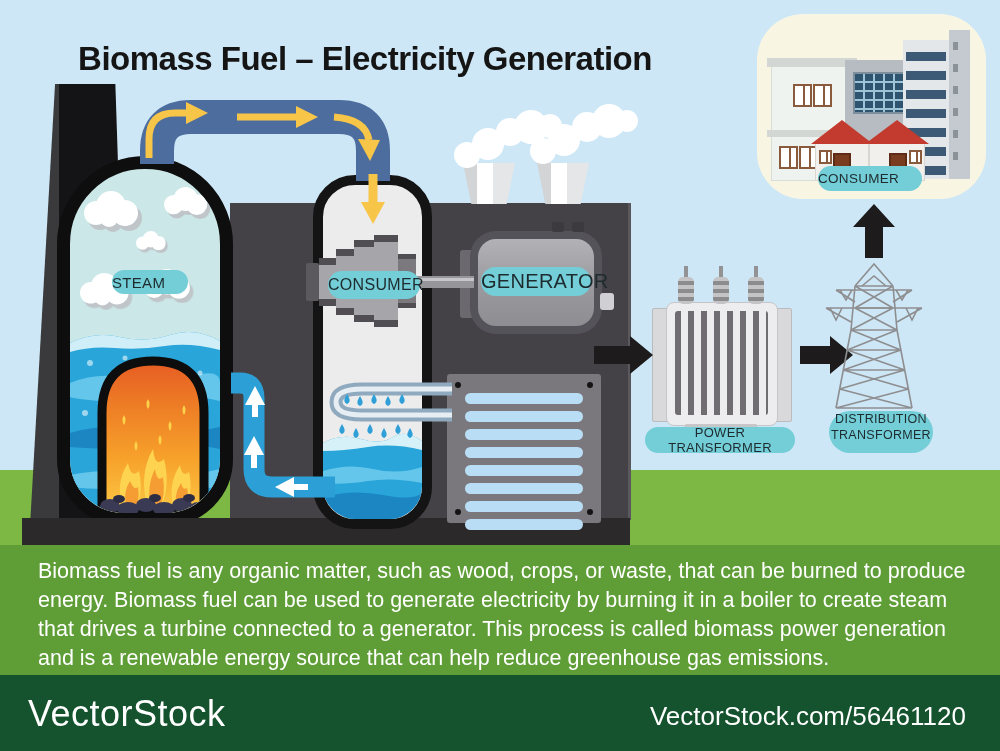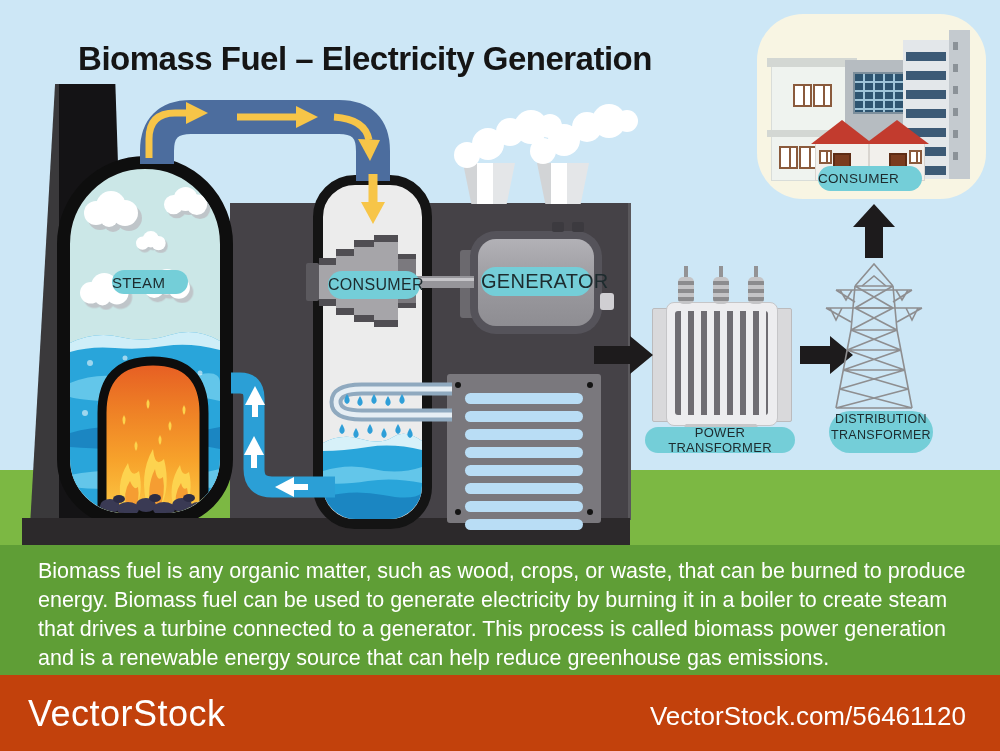--- a/index.html
+++ b/index.html
@@ -4,21 +4,21 @@
 <style>
   html,body{margin:0;padding:0;background:#888;}
   .canvas{position:relative;width:1000px;height:751px;overflow:hidden;
     font-family:Liberation Sans, sans-serif;background:#cde7f6;}
   .abs{position:absolute;}
 
   
   .sky{left:0;top:0;width:1000px;height:470px;background:#cde7f6;}
   .grass{left:0;top:470px;width:1000px;height:80px;background:#7cb843;}
   .text-panel{left:0;top:545px;width:1000px;height:130px;background:#5f9e36;}
-  .footer{left:0;top:675px;width:1000px;height:76px;background:#c2410c;color:#fff;}
+  .footer{left:0;top:675px;width:1000px;height:76px;background:#14532d;color:#fff;}
 
   
   .title{left:50px;top:18px;width:630px;text-align:center;font-size:33px;
     font-weight:bold;color:#151515;letter-spacing:-0.5px;}
 
   
   .factory{left:230px;top:203px;width:398px;height:317px;background:#454247;border-right:3px solid #5a585c;}
   .platform{left:22px;top:518px;width:608px;height:27px;background:#2c292b;}
   .chimney{left:28px;top:84px;width:104px;height:441px;
     background:linear-gradient(90deg,#3a393b 0 30%,#141315 30%);

